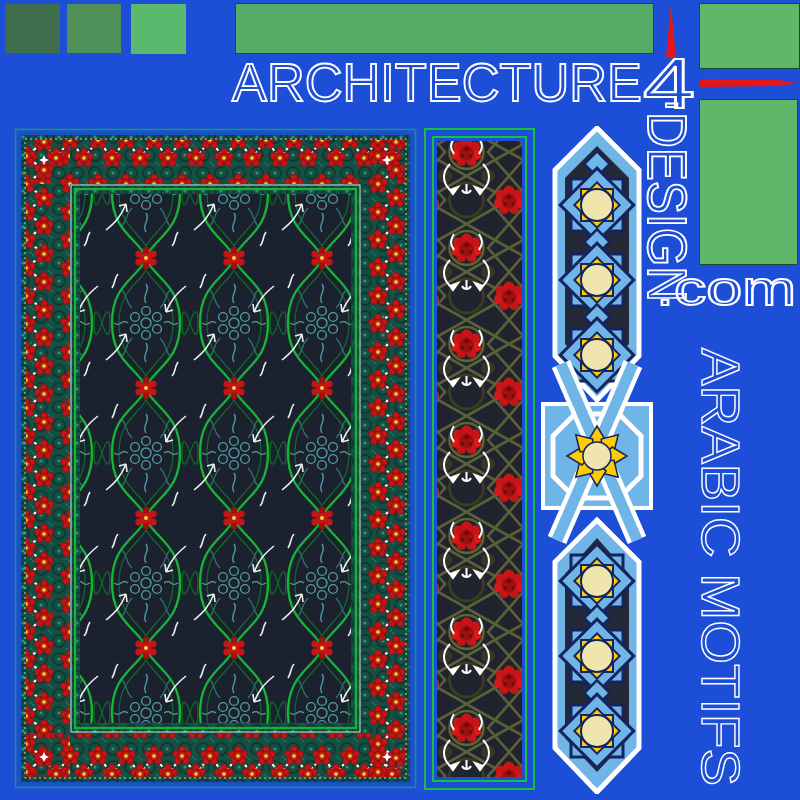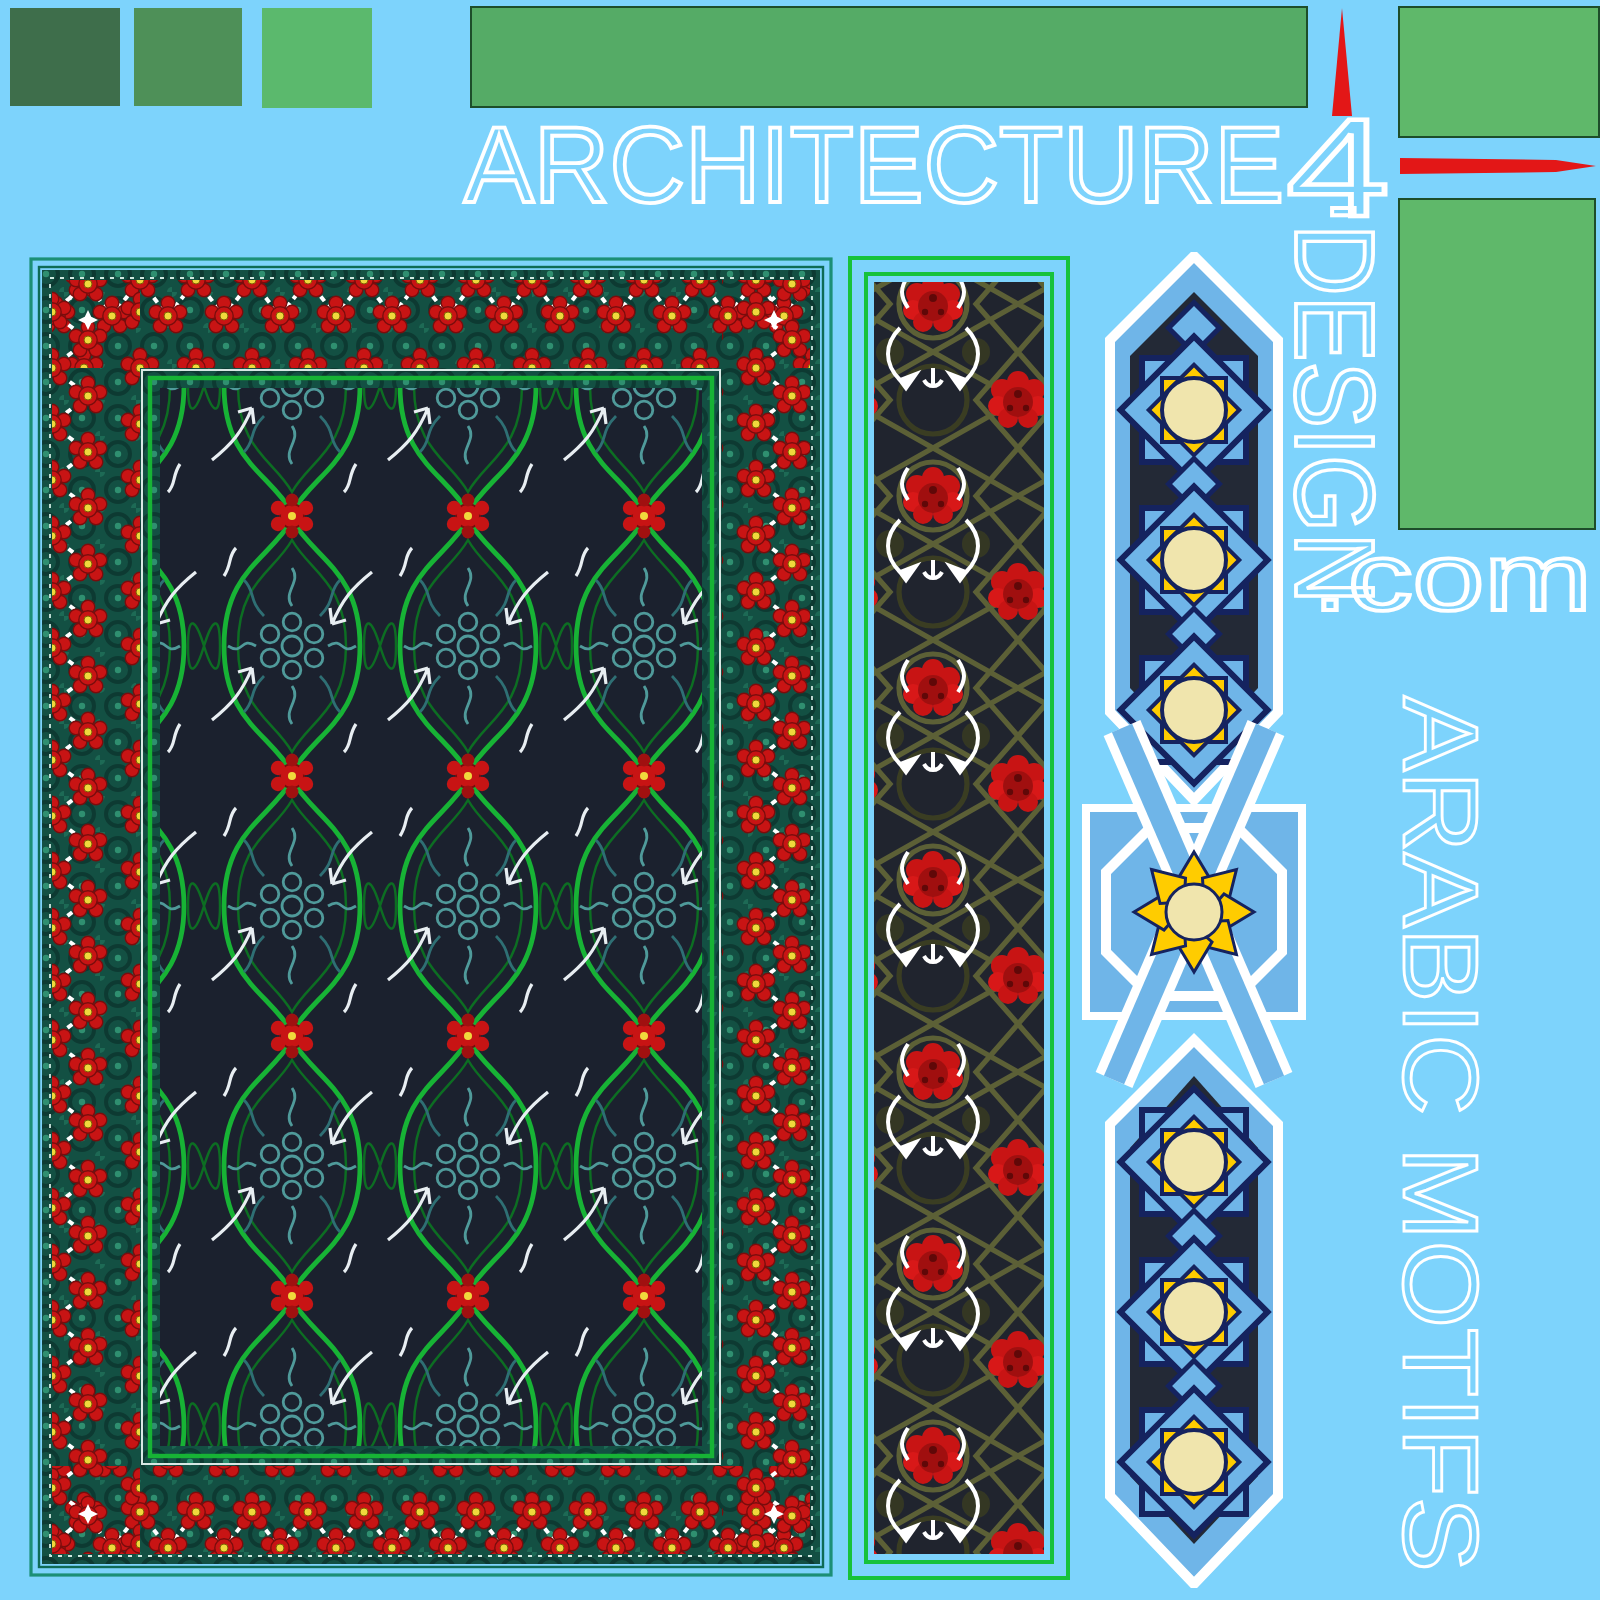--- a/index.html
+++ b/index.html
@@ -1,17 +1,17 @@
 <!DOCTYPE html>
 <html><head>
 <meta charset="utf-8">
 <style>
   html,body{margin:0;padding:0;background:#232936;width:800px;height:800px;overflow:hidden;
     font-family:"Liberation Sans", sans-serif;}
-  .stage{position:relative;width:800px;height:800px;background:#7dd3fc;}
+  .stage{position:relative;width:800px;height:800px;background:#1d4ed8;}
   .abs{position:absolute;}
   svg text{font-family:"Liberation Sans", sans-serif;}
 </style>
 </head>
 <body>
 
 <div class="stage">
 
   <div class="abs" style="left:5px;top:4px;width:55px;height:49px;background:#3e6e4b;"></div>
   <div class="abs" style="left:67px;top:4px;width:54px;height:49px;background:#4e9058;"></div>

